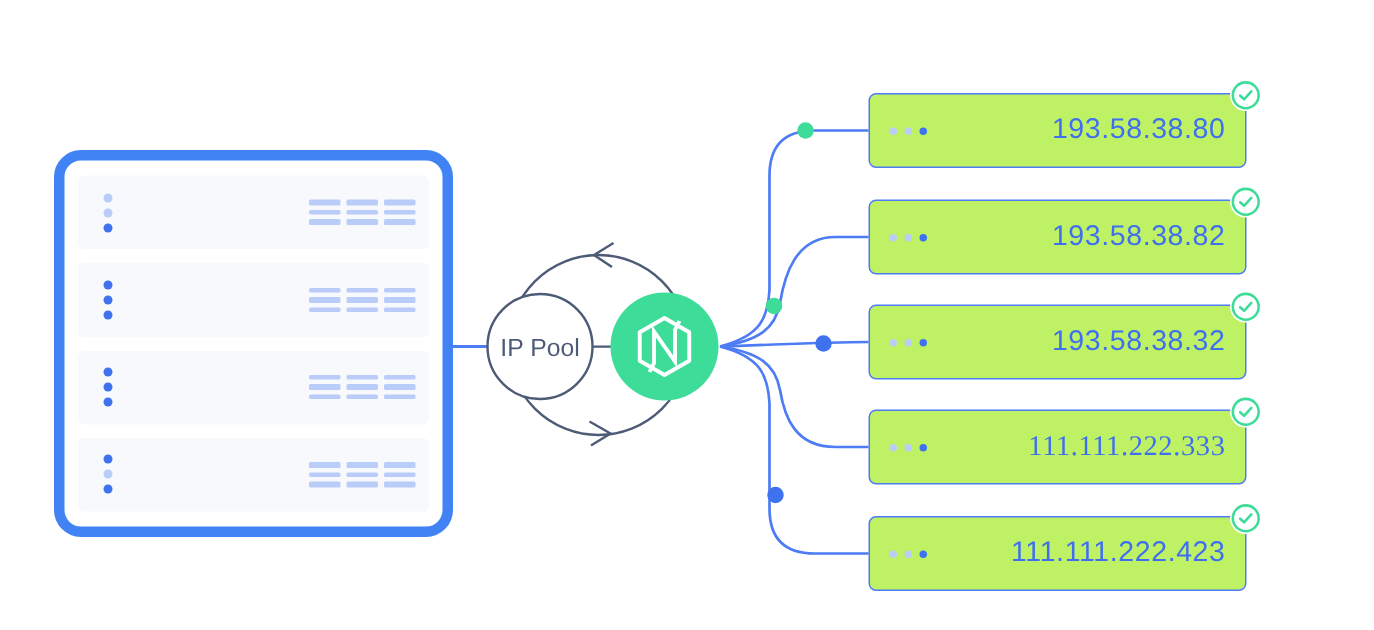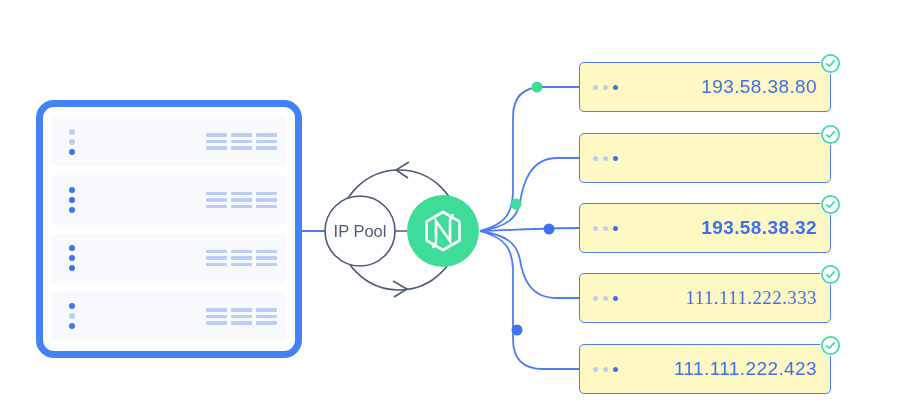--- a/index.html
+++ b/index.html
@@ -24,21 +24,21 @@
   .dot{width:6px;height:6px;border-radius:50%;}
   .dot.light{background:#b9cdf8;}
   .dot.dark{background:#3f72ee;}
   .bars{display:flex;gap:4px;}
   .bar-group{display:flex;flex-direction:column;gap:3px;}
   .bar{width:21px;height:3.5px;background:#b9cdf8;border-radius:1px;}
 
   
   .node{
     position:absolute;left:579px;width:252px;height:50px;box-sizing:border-box;
-    border:1.5px solid #4d7cf5;border-radius:5px;background:#fef9c3;
+    border:1.5px solid #4d7cf5;border-radius:5px;background:#bef264;
     display:flex;align-items:center;
   }
   .ndots{display:flex;gap:5px;margin-left:13px;}
   .ndot{width:5px;height:5px;border-radius:50%;}
   .ndot.light{background:#b9cdf8;}
   .ndot.dark{background:#3f72ee;}
   .ip{
     flex:1;text-align:right;font-size:19px;color:#3f6ff0;
     padding-right:13px;letter-spacing:0.4px;
   }
@@ -197,28 +197,29 @@
           <polyline points="6.8,10.8 9.4,13.2 14.2,7.9" fill="none" stroke="#3edc99" stroke-width="1.7" stroke-linecap="round" stroke-linejoin="round"></polyline>
         </svg>
     </span>
   </div>
   <div class="node" style="top:133px;">
     <span class="ndots">
         <span class="ndot light"></span>
         <span class="ndot light"></span>
         <span class="ndot dark"></span>
       </span>
-    <span class="check">
-      <svg viewBox="0 0 21 21" width="21" height="21">
-          <circle cx="10.5" cy="10.5" r="8.6" fill="#ffffff" stroke="#3edc99" stroke-width="1.7"></circle>
-          <polyline points="6.8,10.8 9.4,13.2 14.2,7.9" fill="none" stroke="#3edc99" stroke-width="1.7" stroke-linecap="round" stroke-linejoin="round"></polyline>
-        </svg>
-    </span>
-  </div>
-  <div class="node" style="top:203px;font-weight:bold;">
+    <span class="ip">193.58.38.82</span>
+    <span class="check">
+      <svg viewBox="0 0 21 21" width="21" height="21">
+          <circle cx="10.5" cy="10.5" r="8.6" fill="#ffffff" stroke="#3edc99" stroke-width="1.7"></circle>
+          <polyline points="6.8,10.8 9.4,13.2 14.2,7.9" fill="none" stroke="#3edc99" stroke-width="1.7" stroke-linecap="round" stroke-linejoin="round"></polyline>
+        </svg>
+    </span>
+  </div>
+  <div class="node" style="top:203px;">
     <span class="ndots">
         <span class="ndot light"></span>
         <span class="ndot light"></span>
         <span class="ndot dark"></span>
       </span>
     <span class="ip">193.58.38.32</span>
     <span class="check">
       <svg viewBox="0 0 21 21" width="21" height="21">
           <circle cx="10.5" cy="10.5" r="8.6" fill="#ffffff" stroke="#3edc99" stroke-width="1.7"></circle>
           <polyline points="6.8,10.8 9.4,13.2 14.2,7.9" fill="none" stroke="#3edc99" stroke-width="1.7" stroke-linecap="round" stroke-linejoin="round"></polyline>

